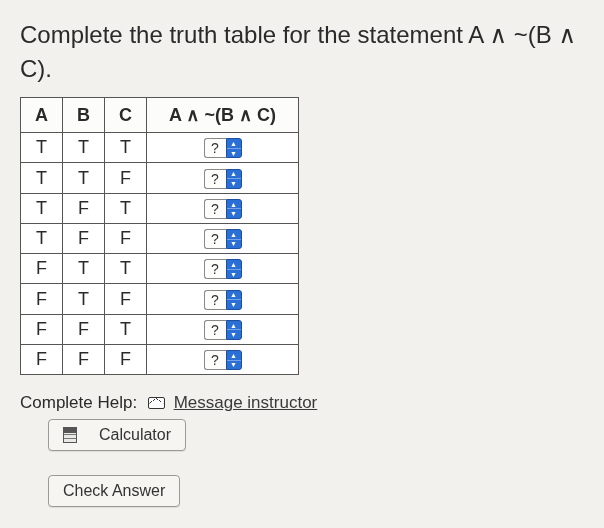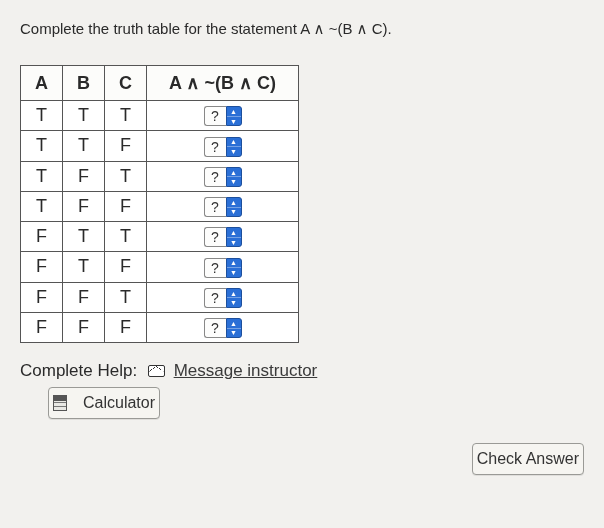--- a/index.html
+++ b/index.html
@@ -6,23 +6,23 @@
   body {
     margin: 0;
     padding: 18px 20px;
     font-family: Arial, Helvetica, sans-serif;
     background: #f2f1ee;
     color: #2a2a2a;
     width: 604px;
     height: 528px;
   }
   .prompt {
-    font-size: 15px;
+    font-size: 24px;
     line-height: 1.4;
-    margin-bottom: 26px;
+    margin-bottom: 12px;
   }
   table.truth {
     border-collapse: collapse;
     background: #fff;
   }
   table.truth th, table.truth td {
     border: 1px solid #555;
     text-align: center;
     font-size: 18px;
     font-weight: 400;
@@ -114,36 +114,35 @@
     background-position: left top, right top;
     background-repeat: no-repeat;
   }
   .calc-row {
     margin-top: 6px;
     margin-left: 28px;
   }
   .btn {
     display: inline-flex;
     align-items: center;
-    gap: 16px;
+    gap: 22px;
     background: #f6f5f1;
     border: 1px solid #9a9a96;
     border-radius: 4px;
-    padding: 6px 4px;
+    padding: 6px 14px;
     font-size: 16px;
     color: #333;
     cursor: pointer;
     box-shadow: 0 1px 0 rgba(0,0,0,.08);
   }
   .btn-row {
     margin-top: 24px;
     margin-left: 28px;
     display: flex;
     gap: 20px;
-    justify-content: flex-end;
   }
   .calc-icon {
     width: 14px;
     height: 16px;
     display: inline-block;
     background:
       linear-gradient(#555,#555) 0 0/100% 5px no-repeat,
       repeating-linear-gradient(#777 0 1px, transparent 1px 4px) 0 6px/100% 10px no-repeat;
     background-color: #e8e8e4;
     border: 1px solid #555;

